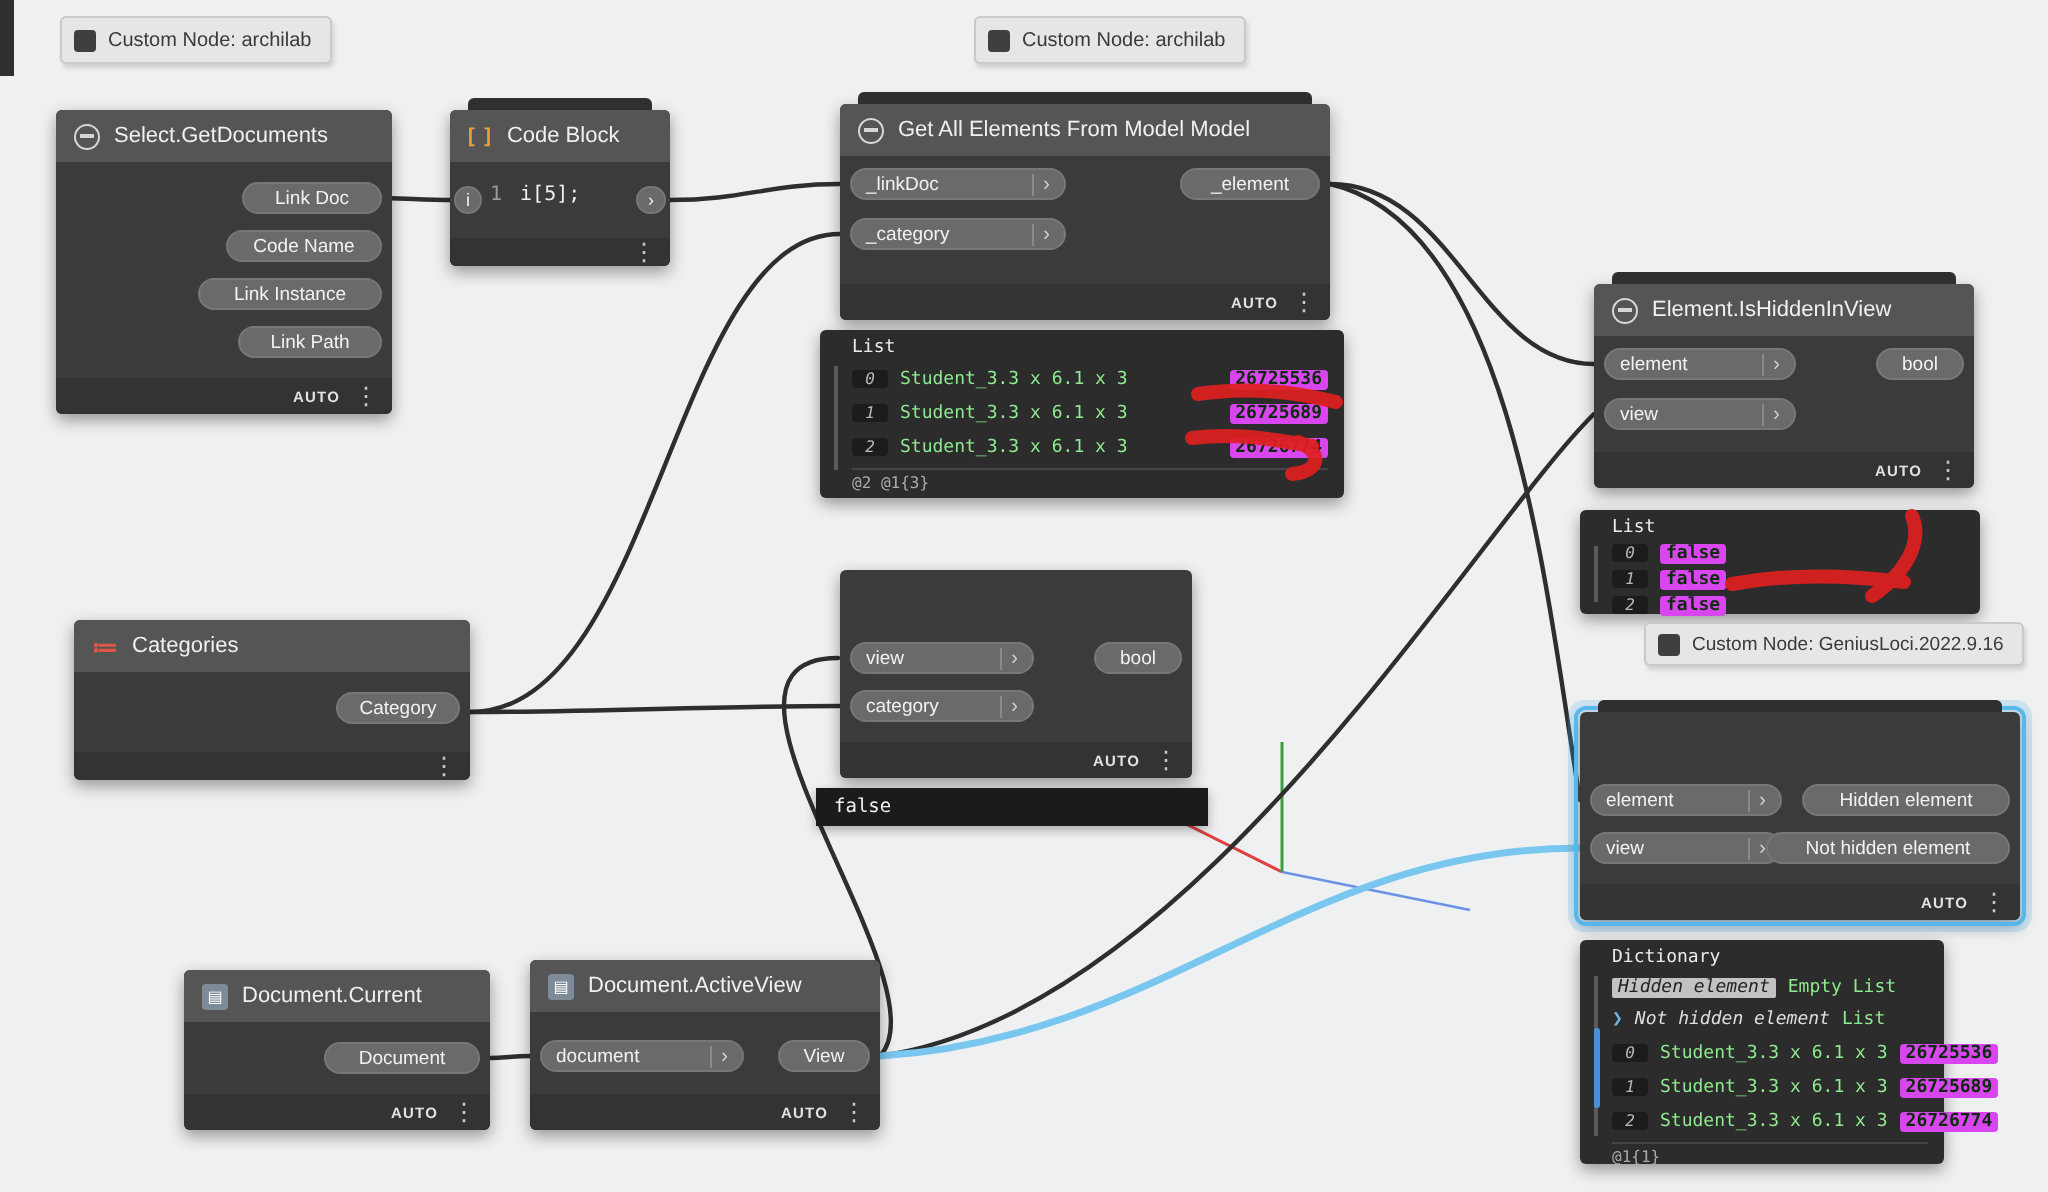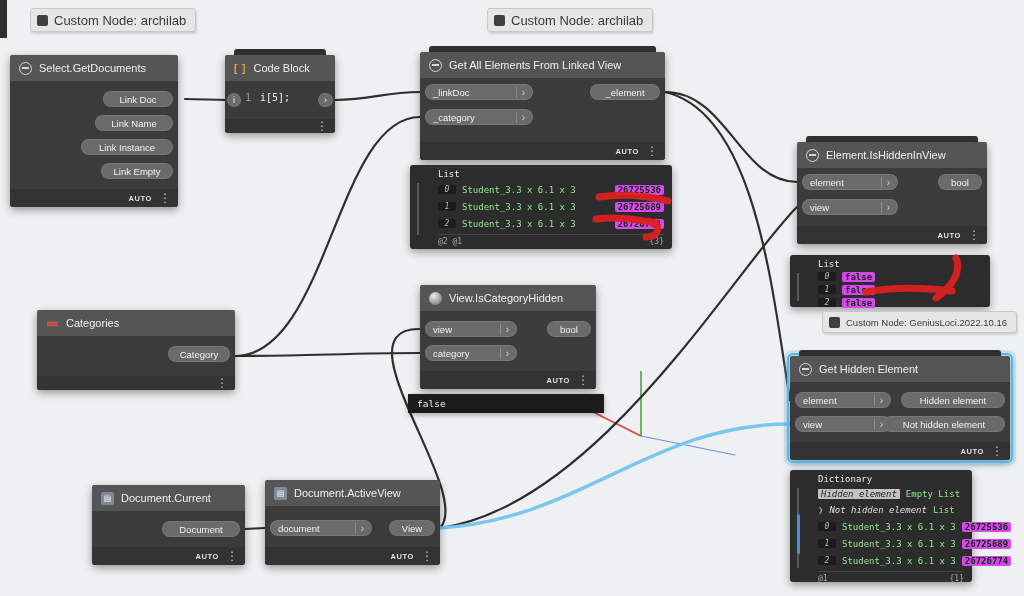--- a/index.html
+++ b/index.html
@@ -56,42 +56,42 @@
   .dd .caret { font-size:8px; color:#444; margin-left:6px; }
 
   .code { position:absolute; left:20px; top:37px;
           font-family:"DejaVu Sans Mono",monospace; font-size:10px; color:#eee;
           display:flex; gap:9px; }
   .lineno { color:#9a9a9a; }
 
   .watch { position:absolute; background:#2c2c2c; border-radius:3px;
           box-shadow:0 3px 8px rgba(0,0,0,.38); color:#cfcfcf;
           font-family:"DejaVu Sans Mono",monospace; font-size:9px; z-index:2;
-          padding:4px 8px 2px 28px; box-sizing:border-box; }
+          padding:4px 8px 2px 16px; box-sizing:border-box; }
   .watch .rail { position:absolute; left:7px; top:18px; bottom:14px; width:2px;
           background:#5a5a5a; }
   .watch .thumb { position:absolute; left:6.5px; width:3px; background:#4a90d9;
           border-radius:2px; }
   .wlabel { font-size:9px; color:#ececec; }
   .wrow { display:flex; align-items:center; gap:6px; margin-top:4px; height:13px; }
   .idx { min-width:12px; text-align:center; background:#1c1c1c; color:#b8b8b8;
           border-radius:2px; font-size:8px; padding:0 3px; font-style:italic; }
   .gname { color:#8fe98f; font-weight:normal; white-space:nowrap; }
   .gchip { background:#d946ef; color:#0c2d0c; font-weight:bold; padding:0 3px;
           border-radius:2px; margin-left:auto; }
   .gchip.inline { margin-left:0; }
-  .wftr { display:flex; justify-content:space-between; color:#ababab;
+  .wftr { display:flex; justify-content:flex-start; color:#ababab;
           font-size:8px; margin-top:4px; border-top:1px solid #454545; padding-top:2px; }
   .dkey { background:#c2c2c2; color:#222; font-style:italic; padding:0 3px; border-radius:1px; }
   .dital { font-style:italic; color:#dedede; }
   .dchev { color:#6db7e8; font-style:normal; }
 
   .badge { position:absolute; background:#e6e6e6; border:1px solid #c9c9c9;
           border-radius:3px; height:22px; display:flex; align-items:center; gap:6px;
-          padding:0 9px 0 6px; font-size:13px; color:#3a3a3a;
+          padding:0 9px 0 6px; font-size:10px; color:#3a3a3a;
           box-shadow:1px 2px 2px rgba(0,0,0,.13); z-index:3; white-space:nowrap; }
   .badge.small { height:20px; font-size:9.5px; }
   .bicon { width:11px; height:11px; background:#3f3f3f; border-radius:2px; flex:0 0 auto; }
 
   .tip { position:absolute; background:#1b1b1b; color:#efefef;
           font-family:"DejaVu Sans Mono",monospace; font-size:9.5px; height:19px;
           display:flex; align-items:center; padding:0 9px; z-index:2;
           box-shadow:0 2px 5px rgba(0,0,0,.3); white-space:nowrap; }
 
   .sliver { position:absolute; left:0; top:0; width:7px; height:38px;
@@ -126,39 +126,39 @@
   <div class="badge" style="left:30px; top:8px;">
     <span class="bicon"></span>
     <span>Custom Node: archilab</span>
   </div>
   <div class="badge" style="left:487px; top:8px;">
     <span class="bicon"></span>
     <span>Custom Node: archilab</span>
   </div>
   <div class="badge small" style="left:822px; top:311px;">
     <span class="bicon"></span>
-    <span>Custom Node: GeniusLoci.2022.10.16</span>
-  </div>
-
-  <div class="node" style="left:10px; top:55px; width:168px; height:152px;">
+    <span>Custom Node: GeniusLoci.2022.9.16</span>
+  </div>
+
+  <div class="node" style="left:28px; top:55px; width:168px; height:152px;">
     <div class="hdr">
       <span class="icon-circle"></span>
       <span>Select.GetDocuments</span>
     </div>
     <div class="chip" style="right:5px; top:36px; width:70px;">
         <span>Link Doc</span>
       </div>
     <div class="chip" style="right:5px; top:60px; width:78px;">
-        <span>Link Name</span>
+        <span>Code Name</span>
       </div>
     <div class="chip" style="right:5px; top:84px; width:92px;">
         <span>Link Instance</span>
       </div>
     <div class="chip" style="right:5px; top:108px; width:72px;">
-        <span>Link Empty</span>
+        <span>Link Path</span>
       </div>
     <div class="ftr">
       <span class="auto">AUTO</span>
       <span class="kebab">⋮</span>
     </div>
   </div>
 
   <div class="node stack" style="left:225px; top:55px; width:110px; height:78px;">
     <div class="hdr">
       <span class="icon-brackets">[ ]</span>
@@ -175,21 +175,21 @@
         <span>›</span>
       </div>
     <div class="ftr" style="height:14px;">
       <span class="kebab">⋮</span>
     </div>
   </div>
 
   <div class="node stack" style="left:420px; top:52px; width:245px; height:108px;">
     <div class="hdr">
       <span class="icon-circle"></span>
-      <span>Get All Elements From Linked View</span>
+      <span>Get All Elements From Model Model</span>
     </div>
     <div class="chip in" style="left:5px; top:32px; width:108px;">
       <span>_linkDoc</span>
       <span class="chev">›</span>
     </div>
     <div class="chip in" style="left:5px; top:57px; width:108px;text-align:center;">
       <span>_category</span>
       <span class="chev">›</span>
     </div>
     <div class="chip" style="right:5px; top:32px; width:70px;">
@@ -271,24 +271,20 @@
     </div>
     <div class="chip" style="right:5px; top:36px; width:62px;">
         <span>Category</span>
       </div>
     <div class="ftr" style="height:14px;">
       <span class="kebab">⋮</span>
     </div>
   </div>
 
   <div class="node" style="left:420px; top:285px; width:176px; height:104px;">
-    <div class="hdr">
-      <span class="icon-sphere"></span>
-      <span>View.IsCategoryHidden</span>
-    </div>
     <div class="chip in" style="left:5px; top:36px; width:92px;">
       <span>view</span>
       <span class="chev">›</span>
     </div>
     <div class="chip in" style="left:5px; top:60px; width:92px;">
       <span>category</span>
       <span class="chev">›</span>
     </div>
     <div class="chip" style="right:5px; top:36px; width:44px;">
         <span>bool</span>
@@ -296,24 +292,20 @@
     <div class="ftr">
       <span class="auto">AUTO</span>
       <span class="kebab">⋮</span>
     </div>
   </div>
   <div class="tip" style="left:408px; top:394px; width:196px; justify-content:flex-start; box-sizing:border-box;">
     <span>false</span>
   </div>
 
   <div class="node stack selected" style="left:790px; top:356px; width:220px; height:104px;">
-    <div class="hdr">
-      <span class="icon-circle"></span>
-      <span>Get Hidden Element</span>
-    </div>
     <div class="chip in" style="left:5px; top:36px; width:96px;">
       <span>element</span>
       <span class="chev">›</span>
     </div>
     <div class="chip in" style="left:5px; top:60px; width:96px;">
       <span>view</span>
       <span class="chev">›</span>
     </div>
     <div class="chip" style="right:5px; top:36px; width:104px;">
         <span>Hidden element</span>

